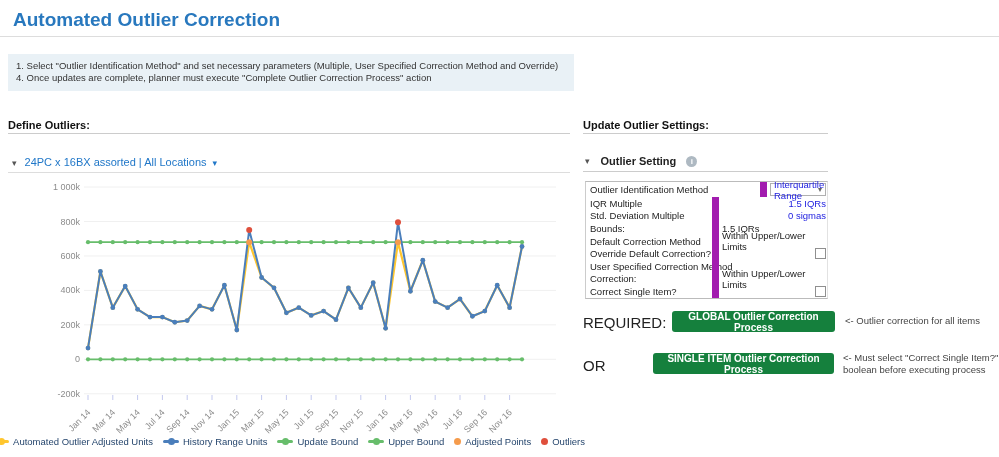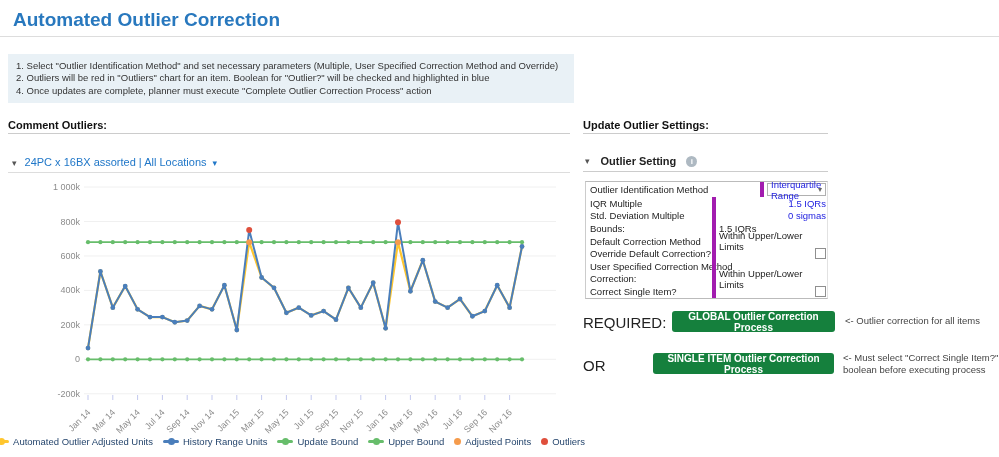--- a/index.html
+++ b/index.html
@@ -43,21 +43,21 @@
   .info-icon { display:inline-block; width:11px; height:11px; margin-left:10px; border-radius:50%;
     background:#AEB9C2; color:#fff; font-size:8px; font-weight:bold; text-align:center; line-height:11px; }
   .info-icon::after { content:"i"; }
   #setting-rule { left:583px; top:171px; width:245px; }
 
   #settings-table { left:585px; top:181px; width:243px; border-top:1px solid #bbb;
     border-bottom:1px solid #bbb; border-left:1px solid #ccc; border-right:1px solid #e2e2e2; }
   .srow { display:flex; align-items:center; height:12.6px; font-size:9.5px; }
   .srow.tall { height:15px;gap:48px; }
   .srow .slabel { width:126px; padding-left:4px; color:#222; white-space:nowrap; }
-  .srow .svalue { flex:1; height:100%; border-left:4px solid #a21caf; display:flex; align-items:center; padding:0 1px 0 3px; }
+  .srow .svalue { flex:1; height:100%; border-left:7px solid #a21caf; display:flex; align-items:center; padding:0 1px 0 3px; }
   .srow .svalue.right { justify-content:flex-end; }
   .bold { font-weight:normal; }
   .blue-val { color:#2222E0; }
   .dropdown { flex:1; height:13px; border:1px solid #b0b0b0; display:flex; align-items:center;
     color:#2222E0; font-size:9.5px; padding-left:3px; position:relative; cursor:pointer; background:#fff; }
   .dropdown .dd-caret { position:absolute; right:3px; top:0; color:#666; font-size:8px; line-height:12px; }
   .dropdown .dd-caret::after { content:"▾"; }
   .checkbox { width:11px; height:11px; border:1px solid #8f8f8f; background:#fff; display:inline-block; cursor:pointer; }
 
   .action-prefix { font-size:15px; color:#222; }
@@ -72,25 +72,24 @@
   #note-2 { left:843px; top:352px; }
 </style>
 </head>
 <body>
 
 <div class="abs" id="page-title">Automated Outlier Correction</div>
 <div class="abs" id="title-rule"></div>
 
 <div class="abs" id="instructions">
     <div>1. Select "Outlier Identification Method" and set necessary parameters (Multiple, User Specified Correction Method and Override)</div>
-    <div>2. Outliers will be red in "Outliers" chart for an item. Boolean for "Outlier?" will be checked and highlighted in blue</div>
     <div>4. Once updates are complete, planner must execute "Complete Outlier Correction Process" action</div>
   </div>
 
-<div class="abs section-heading" id="define-heading">Comment Outliers:</div>
+<div class="abs section-heading" id="define-heading">Define Outliers:</div>
 <div class="abs rule" id="define-rule"></div>
 
 <div class="abs" id="item-selector">
   <span class="caret-dark">▾</span><span>24PC x 16BX assorted | All Locations</span><span class="caret-blue">▾</span>
 </div>
 <div class="abs rule-light" id="selector-rule"></div>
 
 <div class="abs" id="chart-wrap">
   <svg id="chart-svg" width="562" height="258" viewBox="0 0 562 258">
       <line x1="76" x2="548" y1="11.050000000000011" y2="11.050000000000011" stroke="#f0f0f0" stroke-width="1"></line>

